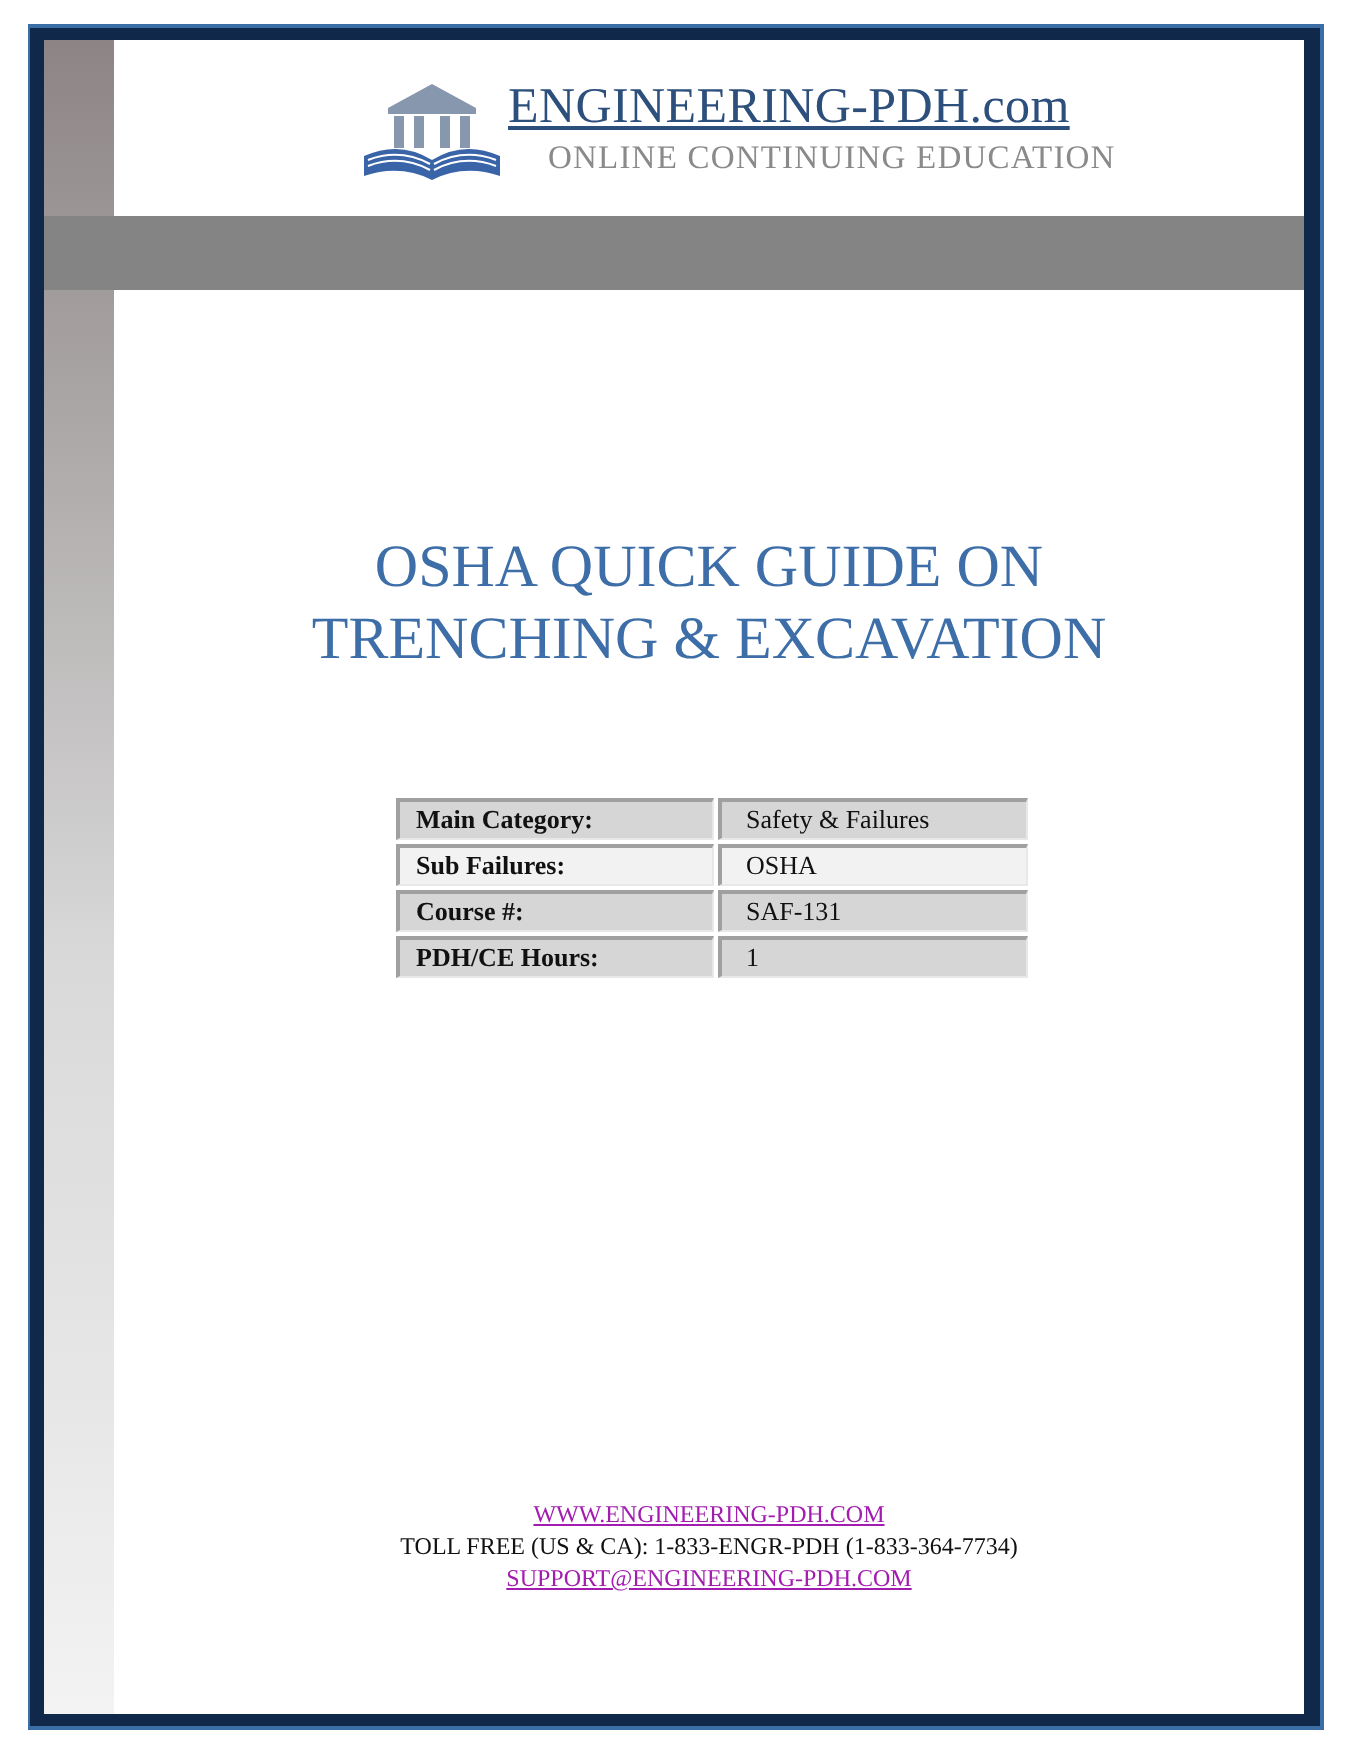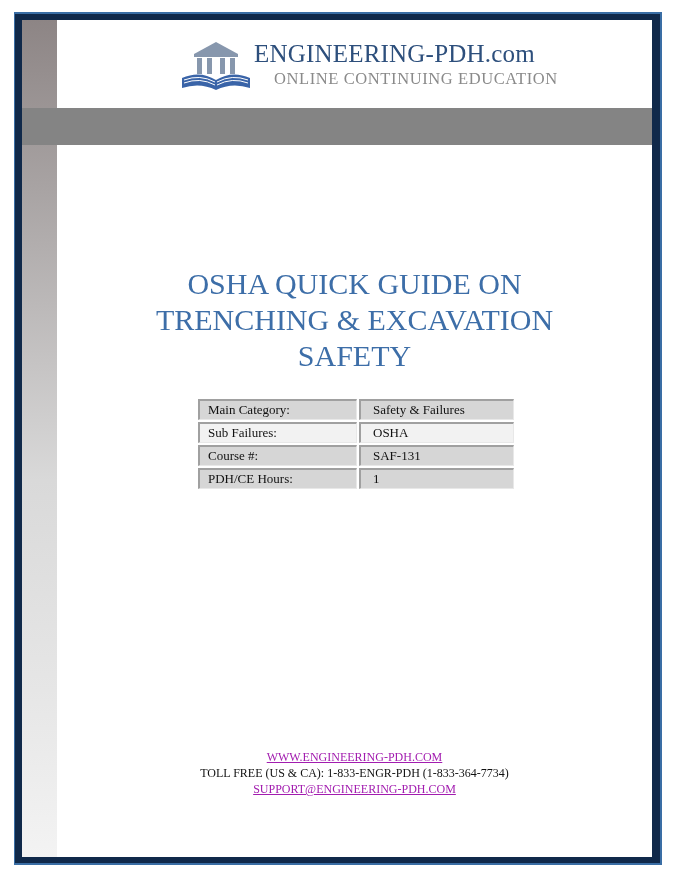--- a/index.html
+++ b/index.html
@@ -27,20 +27,21 @@
     position: absolute; left: 0; top: 88px; width: 100%; height: 37px;
     background: #848484;
   }
   .logo {
     position: absolute; left: 158px; top: 18px; width: 360px; height: 56px;
   }
   .logo svg.mark { position: absolute; left: 0; top: 2px; }
   .logo-title {
     position: absolute; left: 74px; top: 2px; font-size: 25px; color: #2d4f7c; letter-spacing: 0.2px;
     white-space: nowrap;
+    text-decoration: underline;
   }
   .logo-sub {
     position: absolute; left: 78px; top: 31px; font-size: 16.5px; color: #8a8a8a; letter-spacing: 0.6px;
     white-space: nowrap;
     margin-left: 16px;
   }
   .title {
     position: absolute; left: 35px; top: 246px; width: 595px; text-align: center;
     color: #3d6ea8; font-weight: normal; font-size: 30px; line-height: 36px;
   }
@@ -48,21 +49,21 @@
   table.course {
     position: absolute; left: 174px; top: 377px; width: 320px;
     border-collapse: separate; border-spacing: 2px;
     font-size: 13px; color: #111;
   }
   table.course td {
     padding: 1px 8px 1px 8px; height: 16px;
     border-top: 2px solid #a0a0a0; border-left: 2px solid #a0a0a0;
     border-bottom: 1px solid #e8e8e8; border-right: 1px solid #e8e8e8;
   }
-  table.course td.label { width: 140px; font-weight: normal; }
+  table.course td.label { width: 140px; font-weight: bold; }
   table.course td.value { font-weight: normal; padding-left: 12px; }
   tr.dark td { background: #d6d6d6; }
   tr.light td { background: #f2f2f2; }
   .footer {
     position: absolute; left: 35px; top: 729px; width: 595px; text-align: center;
     font-size: 12px; line-height: 16px; color: #111;
   }
   .footer a { color: #a21caf; text-decoration: underline; }
 </style>
 </head>
@@ -89,21 +90,20 @@
       <path d="M68,40 Q52,34 37,42" stroke="#ffffff" stroke-width="1" fill="none"></path>
       <path d="M68,43 Q52,37 37,45" stroke="#ffffff" stroke-width="1" fill="none"></path>
     </svg>
     <div class="logo-title">ENGINEERING-PDH.com</div>
     <div class="logo-sub">ONLINE CONTINUING EDUCATION</div>
   </div>
 
   <div class="title">
     <div>OSHA QUICK GUIDE ON</div>
     <div>TRENCHING &amp; EXCAVATION</div>
-    <div>SAFETY</div>
   </div>
 
   <table class="course">
     <tbody>
         <tr class="dark">
       <td class="label">Main Category:</td>
       <td class="value">Safety &amp; Failures</td>
     </tr>
     <tr class="light">
       <td class="label">Sub Failures:</td>

